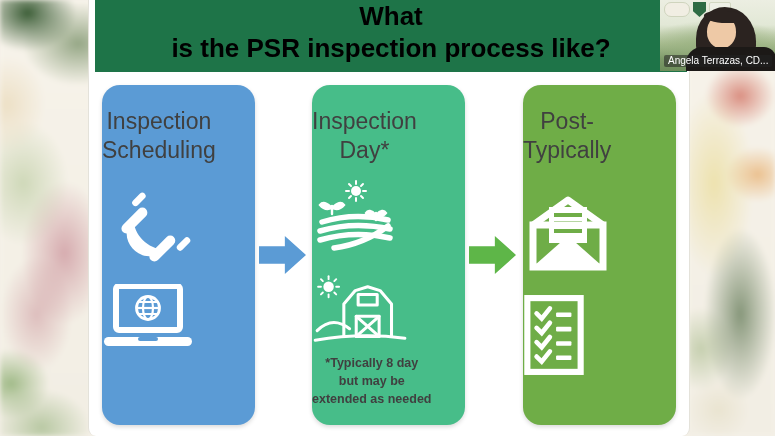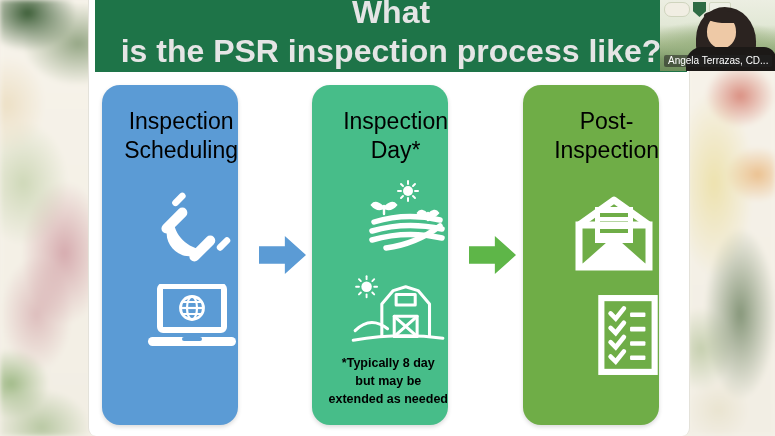--- a/index.html
+++ b/index.html
@@ -35,27 +35,27 @@
       linear-gradient(#f7f3ea,#f2eee4);
   }
   
   .slide{
     position:absolute;left:88px;top:0;width:600px;height:436px;
     background:#fff;border-left:1px solid #e4e2da;border-right:1px solid #e4e2da;
     border-radius:0 0 8px 8px;
   }
   .title-bar{
     position:absolute;left:6px;top:0;width:592px;height:72px;
-    background:var(--title_bar);color:#e5e5e5;
-    display:flex;align-items:flex-end;justify-content:center;text-align:center;
-    font-size:32px;font-weight:600;line-height:1.24;white-space:pre-line;
+    background:var(--title_bar);color:#000000;
+    display:flex;align-items:flex-start;justify-content:center;text-align:center;
+    font-size:26px;font-weight:600;line-height:1.24;white-space:pre-line;
   }
   .card{
-    position:absolute;top:85px;width:136px;height:340px;border-radius:18px;
-    color:#000000;display:flex;flex-direction:column;align-items:flex-end;
+    position:absolute;top:85px;width:153px;height:340px;border-radius:18px;
+    color:#404040;display:flex;flex-direction:column;align-items:flex-start;
     box-shadow:0 2px 4px rgba(0,0,0,.15);
   }
   .card1{left:13px;background:var(--card1);}
   .card2{left:223px;background:var(--card2);}
   .card3{left:434px;background:var(--card3);}
   .card-label{
     margin-top:22px;font-size:23px;line-height:1.28;text-align:center;white-space:pre-line;
   }
   .footnote{
     margin-top:10px;font-size:12.5px;font-weight:700;line-height:1.45;
@@ -190,21 +190,21 @@
     </div>
     <div class="footnote">*Typically 8 day
 but may be
 extended as needed</div>
   </div>
 
   <div class="arrow arrow2"></div>
 
   <div class="card card3">
     <div class="card-label">Post-
-Inspection</div>
+Typically</div>
     <div class="icon-slot" style="margin-top:28px">
       <svg width="90" height="80" viewBox="0 0 90 78">
         <path d="M10 30 L45 5 L80 30" fill="none" stroke="#fff" stroke-width="7" stroke-linejoin="round"></path>
         <rect x="26" y="12" width="38" height="36" fill="#fff"></rect>
         <rect x="31" y="18" width="28" height="4" fill="var(--card3)"></rect>
         <rect x="31" y="26" width="28" height="4" fill="var(--card3)"></rect>
         <rect x="31" y="34" width="28" height="4" fill="var(--card3)"></rect>
         <rect x="10" y="30" width="70" height="42" fill="none" stroke="#fff" stroke-width="7"></rect>
         <path d="M12 70 L38 47 Q45 41 52 47 L78 70 Z" fill="#fff"></path>
       </svg>

